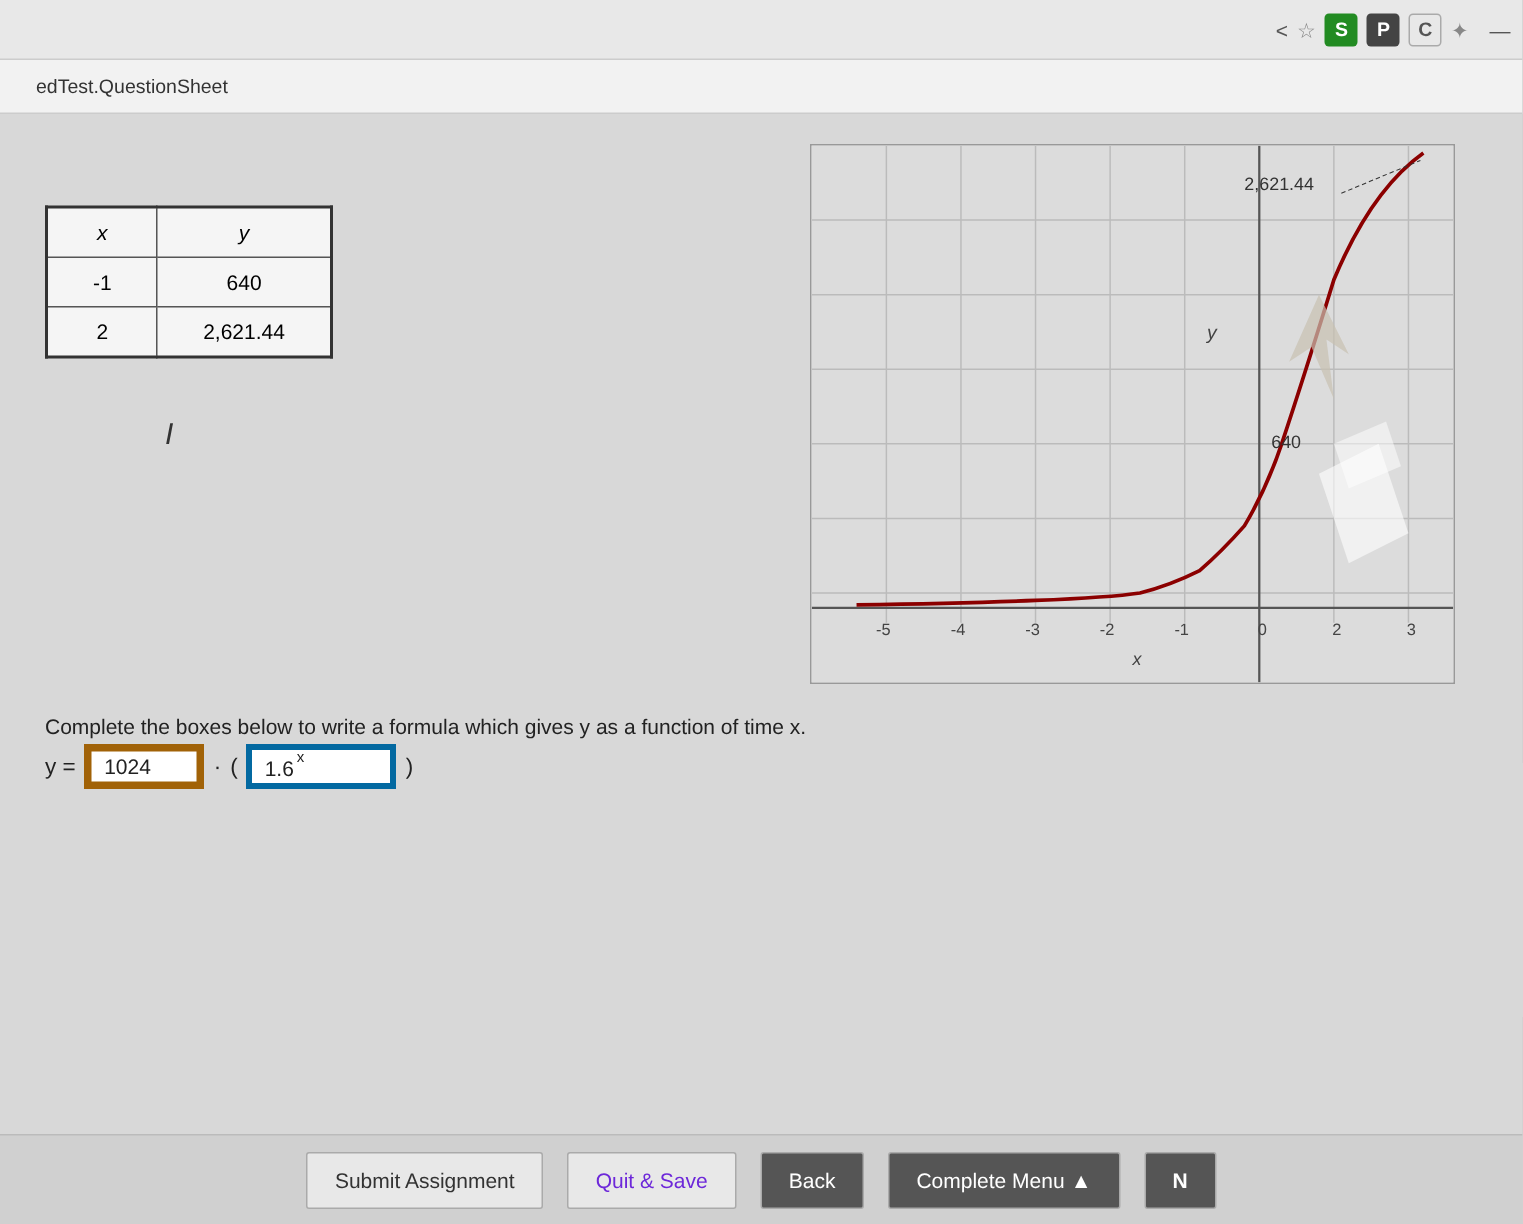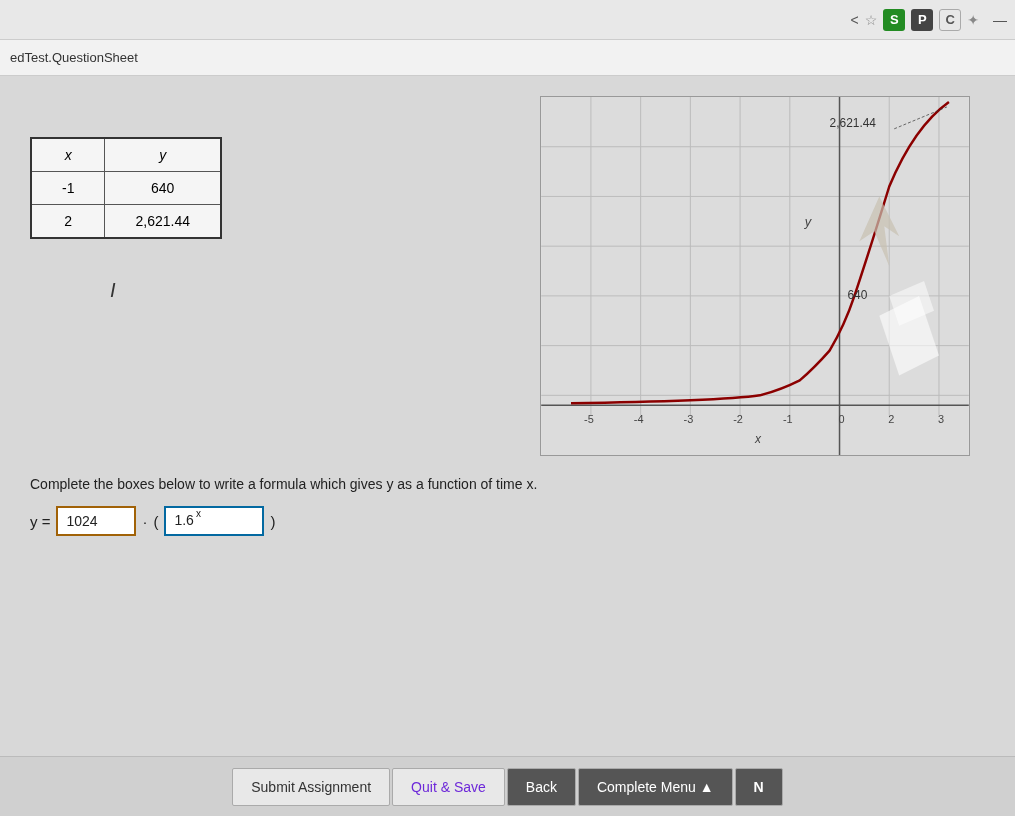--- a/index.html
+++ b/index.html
@@ -43,21 +43,21 @@
     .icon-s { background: #228B22; color: white; border-radius: 3px; }
     .icon-p { background: #444; color: white; border-radius: 3px; }
     .icon-c { background: #e8e8e8; color: #555; border: 1px solid #aaa; border-radius: 3px; }
 
     
     .browser-bar {
       background: #f2f2f2;
       height: 36px;
       display: flex;
       align-items: center;
-      padding: 0 10px;
+      padding: 0 24px;
       gap: 8px;
       border-bottom: 1px solid #ccc;
     }
     .address-text {
       font-size: 13px;
       color: #333;
       flex: 1;
     }
 
     
@@ -134,41 +134,41 @@
       height: 100%;
     }
 
     
     .formula-section {
       margin-top: 20px;
     }
     .formula-text {
       font-size: 14px;
       color: #222;
-      margin-bottom: 14px;
+      margin-bottom: 4px;
     }
     .formula-row {
       display: flex;
       align-items: center;
       gap: 6px;
       font-size: 15px;
       color: #222;
     }
     .formula-box {
-      border: 2px solid #a16207;
+      border: 5px solid #a16207;
       background: white;
       padding: 4px 8px;
       font-size: 14px;
       min-width: 80px;
       height: 30px;
       display: flex;
       align-items: center;
     }
     .exponent-box {
-      border: 2px solid #0369a1;
+      border: 4px solid #0369a1;
       background: white;
       padding: 4px 8px;
       font-size: 14px;
       min-width: 100px;
       height: 30px;
       display: flex;
       align-items: flex-start;
       position: relative;
     }
     .exponent-x {
@@ -182,21 +182,21 @@
     .action-bar {
       position: absolute;
       bottom: 0;
       left: 0;
       right: 0;
       height: 60px;
       background: #d0d0d0;
       display: flex;
       align-items: center;
       justify-content: center;
-      gap: 2px;
+      gap: 16px;
       border-top: 1px solid #bbb;
     }
 
     .btn {
       padding: 10px 18px;
       font-size: 14px;
       border: 1px solid #aaa;
       cursor: pointer;
       border-radius: 2px;
     }

